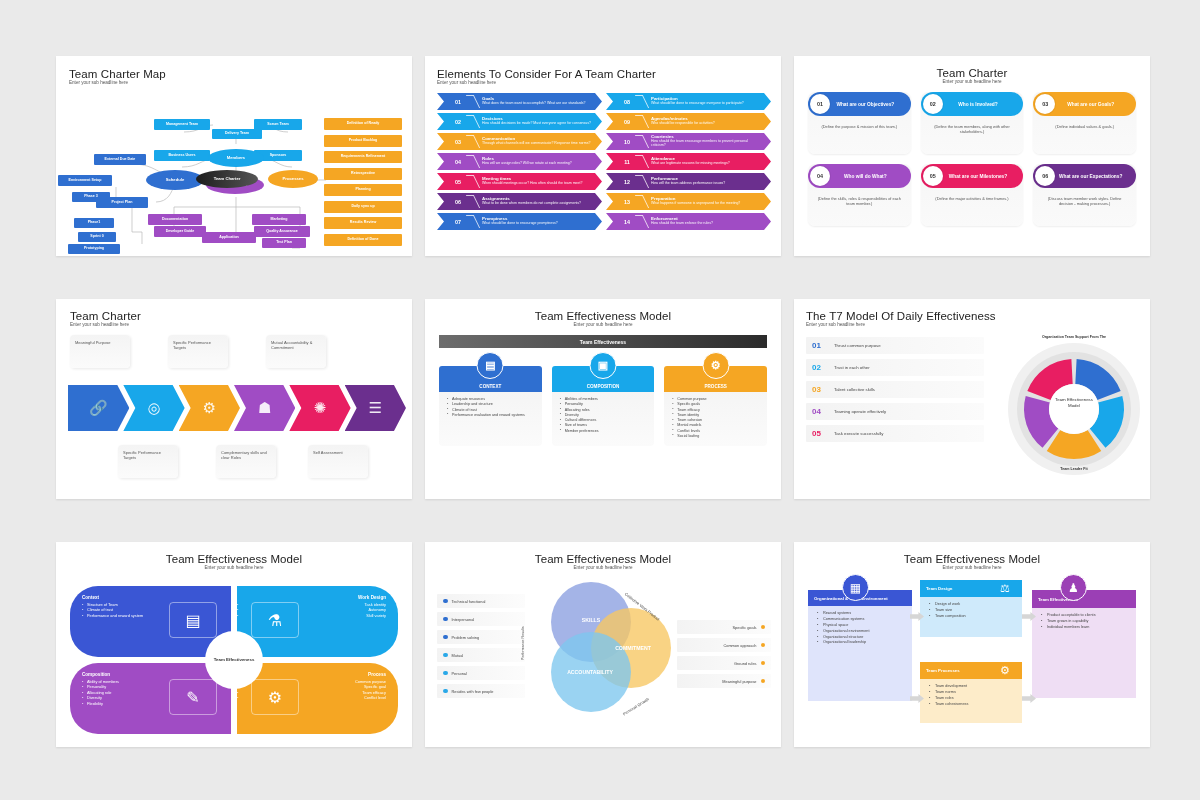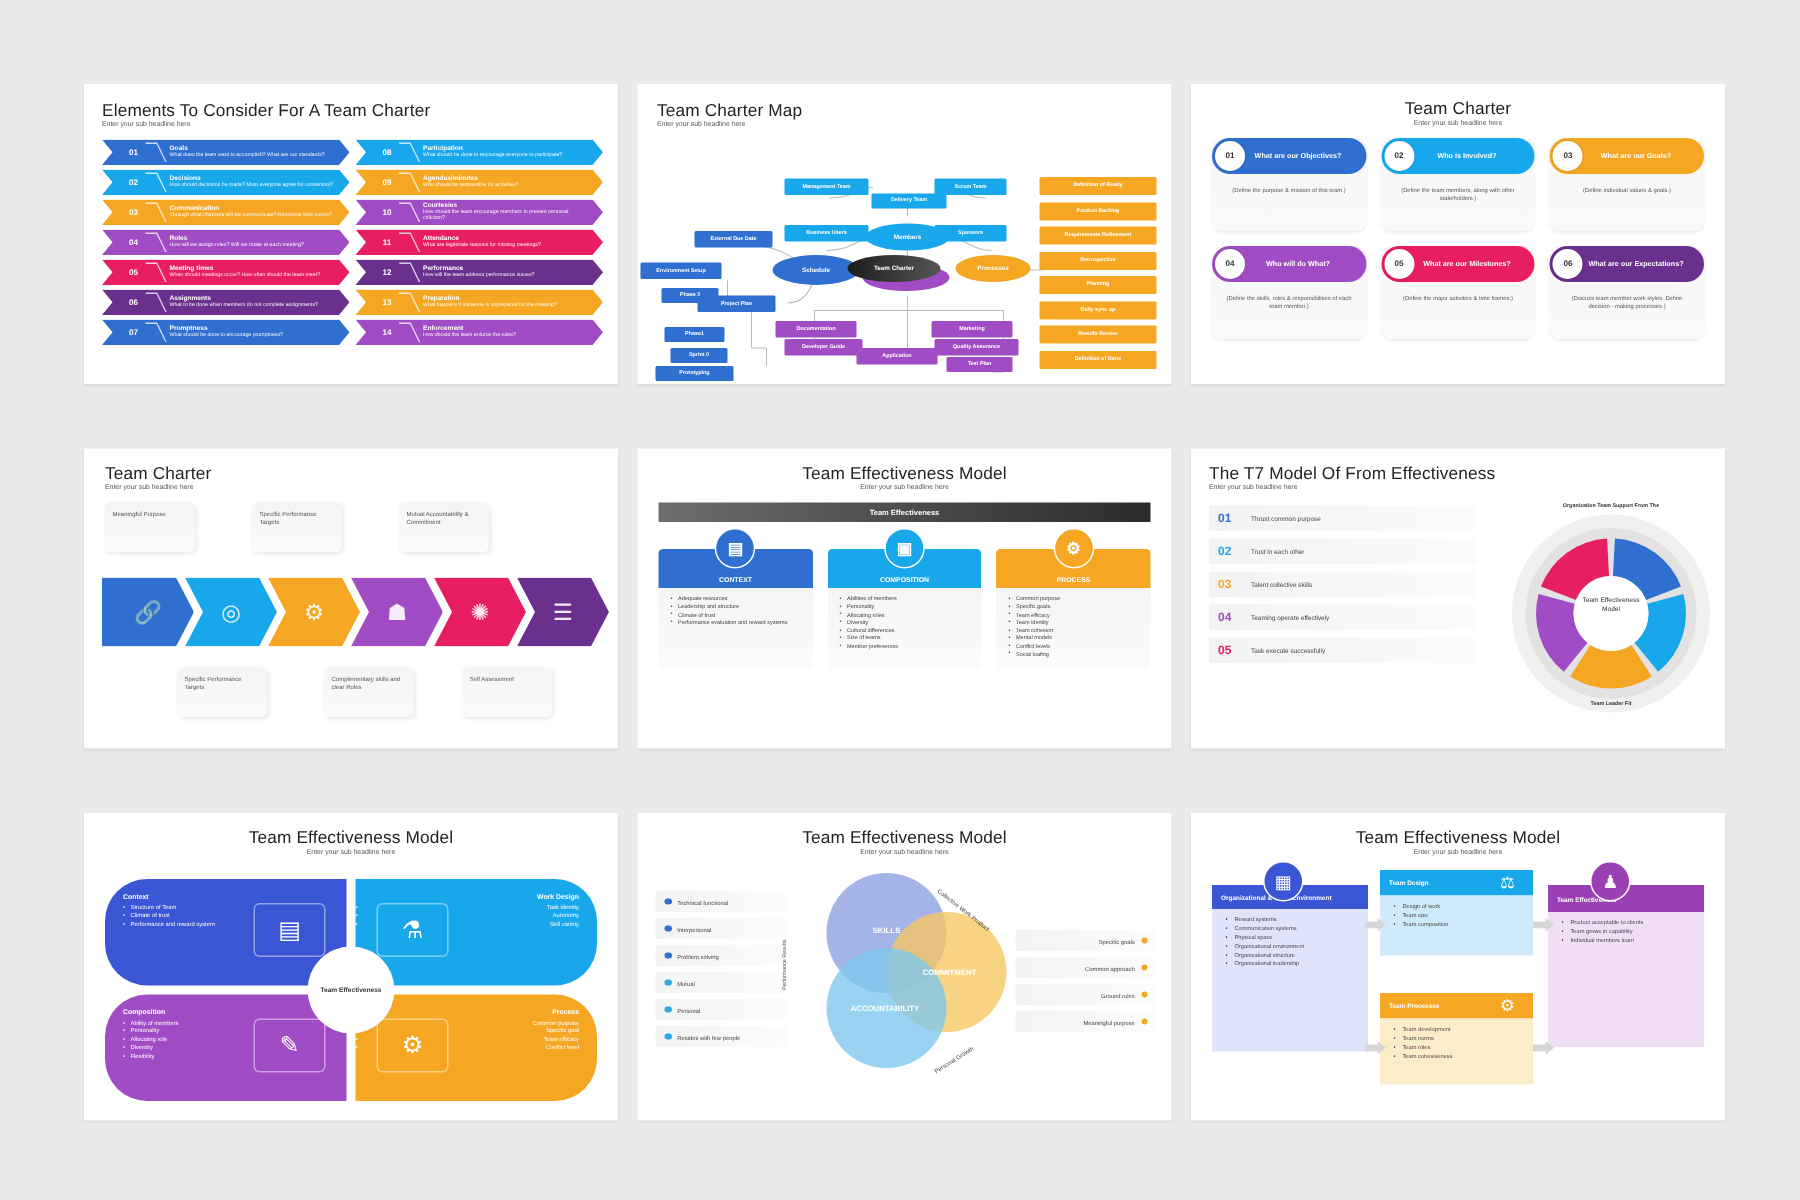--- a/index.html
+++ b/index.html
@@ -161,145 +161,20 @@
   .fhead { color:#fff; font-size:4.3px; font-weight:700; display:flex; align-items:center; padding:0 6px; }
   .fbody li { font-size:3.8px; color:#444; list-style:none; line-height:1.55; position:relative; padding-left:6px; }
   .fbody li:before { content:"•"; position:absolute; left:0; }
   .fcirc { position:absolute; border-radius:50%; border:1.5px solid #fff; display:flex; align-items:center; justify-content:center; }
   .garrow { position:absolute; }
 </style>
 </head>
 <body>
 
 <div class="grid">
-
-  <div class="slide s1">
-    <div class="hdr">
-      <div class="s-title">Elements To Consider For A Team Charter</div>
-      <div class="s-sub">Enter your sub headline here</div>
-    </div>
-    <div class="arrow-cols">
-      <div class="arrow-col" id="s1-left">
-          <div class="arw" style="background: rgb(47, 111, 208);">
-            <div class="num">01</div>
-            <div class="chev"></div>
-            <div class="txt">
-              <span class="t1">Goals</span>
-              <span class="t2">What does the team want to accomplish? What are our standards?</span>
-            </div>
-          </div>
-          <div class="arw" style="background: rgb(24, 167, 234);">
-            <div class="num">02</div>
-            <div class="chev"></div>
-            <div class="txt">
-              <span class="t1">Decisions</span>
-              <span class="t2">How should decisions be made? Must everyone agree for consensus?</span>
-            </div>
-          </div>
-          <div class="arw" style="background: rgb(245, 166, 35);">
-            <div class="num">03</div>
-            <div class="chev"></div>
-            <div class="txt">
-              <span class="t1">Communication</span>
-              <span class="t2">Through what channels will we communicate? Response time norms?</span>
-            </div>
-          </div>
-          <div class="arw" style="background: rgb(160, 76, 196);">
-            <div class="num">04</div>
-            <div class="chev"></div>
-            <div class="txt">
-              <span class="t1">Roles</span>
-              <span class="t2">How will we assign roles? Will we rotate at each meeting?</span>
-            </div>
-          </div>
-          <div class="arw" style="background: rgb(232, 30, 98);">
-            <div class="num">05</div>
-            <div class="chev"></div>
-            <div class="txt">
-              <span class="t1">Meeting times</span>
-              <span class="t2">When should meetings occur? How often should the team meet?</span>
-            </div>
-          </div>
-          <div class="arw" style="background: rgb(107, 47, 142);">
-            <div class="num">06</div>
-            <div class="chev"></div>
-            <div class="txt">
-              <span class="t1">Assignments</span>
-              <span class="t2">What to be done when members do not complete assignments?</span>
-            </div>
-          </div>
-          <div class="arw" style="background: rgb(47, 111, 208);">
-            <div class="num">07</div>
-            <div class="chev"></div>
-            <div class="txt">
-              <span class="t1">Promptness</span>
-              <span class="t2">What should be done to encourage promptness?</span>
-            </div>
-          </div>
-        </div>
-      <div class="arrow-col" id="s1-right">
-          <div class="arw" style="background: rgb(24, 167, 234);">
-            <div class="num">08</div>
-            <div class="chev"></div>
-            <div class="txt">
-              <span class="t1">Participation</span>
-              <span class="t2">What should be done to encourage everyone to participate?</span>
-            </div>
-          </div>
-          <div class="arw" style="background: rgb(245, 166, 35);">
-            <div class="num">09</div>
-            <div class="chev"></div>
-            <div class="txt">
-              <span class="t1">Agendas/minutes</span>
-              <span class="t2">Who should be responsible for activities?</span>
-            </div>
-          </div>
-          <div class="arw" style="background: rgb(160, 76, 196);">
-            <div class="num">10</div>
-            <div class="chev"></div>
-            <div class="txt">
-              <span class="t1">Courtesies</span>
-              <span class="t2">How should the team encourage members to prevent personal criticism?</span>
-            </div>
-          </div>
-          <div class="arw" style="background: rgb(232, 30, 98);">
-            <div class="num">11</div>
-            <div class="chev"></div>
-            <div class="txt">
-              <span class="t1">Attendance</span>
-              <span class="t2">What are legitimate reasons for missing meetings?</span>
-            </div>
-          </div>
-          <div class="arw" style="background: rgb(107, 47, 142);">
-            <div class="num">12</div>
-            <div class="chev"></div>
-            <div class="txt">
-              <span class="t1">Performance</span>
-              <span class="t2">How will the team address performance issues?</span>
-            </div>
-          </div>
-          <div class="arw" style="background: rgb(245, 166, 35);">
-            <div class="num">13</div>
-            <div class="chev"></div>
-            <div class="txt">
-              <span class="t1">Preparation</span>
-              <span class="t2">What happens if someone is unprepared for the meeting?</span>
-            </div>
-          </div>
-          <div class="arw" style="background: rgb(160, 76, 196);">
-            <div class="num">14</div>
-            <div class="chev"></div>
-            <div class="txt">
-              <span class="t1">Enforcement</span>
-              <span class="t2">How should the team enforce the rules?</span>
-            </div>
-          </div>
-        </div>
-    </div>
-  </div>
 
   <div class="slide s2">
     <div class="hdr">
       <div class="s-title">Team Charter Map</div>
       <div class="s-sub">Enter your sub headline here</div>
     </div>
     <div class="mapwrap" id="s2-map">
       <svg class="lines" viewBox="0 0 356 164">
         <g fill="none" stroke="#b9b9b9" stroke-width="0.7">
           <path d="M128,40 C145,40 145,33 157,33"></path>
@@ -350,20 +225,145 @@
         <div class="node nrect" style="left: 268px; top: 42.5px; width: 78px; height: 12px; background: rgb(245, 166, 35);">Product Backlog</div>
         <div class="node nrect" style="left: 268px; top: 59px; width: 78px; height: 12px; background: rgb(245, 166, 35);">Requirements Refinement</div>
         <div class="node nrect" style="left: 268px; top: 75.5px; width: 78px; height: 12px; background: rgb(245, 166, 35);">Retrospective</div>
         <div class="node nrect" style="left: 268px; top: 92px; width: 78px; height: 12px; background: rgb(245, 166, 35);">Planning</div>
         <div class="node nrect" style="left: 268px; top: 108.5px; width: 78px; height: 12px; background: rgb(245, 166, 35);">Daily sync up</div>
         <div class="node nrect" style="left: 268px; top: 125px; width: 78px; height: 12px; background: rgb(245, 166, 35);">Results Review</div>
         <div class="node nrect" style="left: 268px; top: 141.5px; width: 78px; height: 12px; background: rgb(245, 166, 35);">Definition of Done</div>
       </div>
   </div>
 
+  <div class="slide s1">
+    <div class="hdr">
+      <div class="s-title">Elements To Consider For A Team Charter</div>
+      <div class="s-sub">Enter your sub headline here</div>
+    </div>
+    <div class="arrow-cols">
+      <div class="arrow-col" id="s1-left">
+          <div class="arw" style="background: rgb(47, 111, 208);">
+            <div class="num">01</div>
+            <div class="chev"></div>
+            <div class="txt">
+              <span class="t1">Goals</span>
+              <span class="t2">What does the team want to accomplish? What are our standards?</span>
+            </div>
+          </div>
+          <div class="arw" style="background: rgb(24, 167, 234);">
+            <div class="num">02</div>
+            <div class="chev"></div>
+            <div class="txt">
+              <span class="t1">Decisions</span>
+              <span class="t2">How should decisions be made? Must everyone agree for consensus?</span>
+            </div>
+          </div>
+          <div class="arw" style="background: rgb(245, 166, 35);">
+            <div class="num">03</div>
+            <div class="chev"></div>
+            <div class="txt">
+              <span class="t1">Communication</span>
+              <span class="t2">Through what channels will we communicate? Response time norms?</span>
+            </div>
+          </div>
+          <div class="arw" style="background: rgb(160, 76, 196);">
+            <div class="num">04</div>
+            <div class="chev"></div>
+            <div class="txt">
+              <span class="t1">Roles</span>
+              <span class="t2">How will we assign roles? Will we rotate at each meeting?</span>
+            </div>
+          </div>
+          <div class="arw" style="background: rgb(232, 30, 98);">
+            <div class="num">05</div>
+            <div class="chev"></div>
+            <div class="txt">
+              <span class="t1">Meeting times</span>
+              <span class="t2">When should meetings occur? How often should the team meet?</span>
+            </div>
+          </div>
+          <div class="arw" style="background: rgb(107, 47, 142);">
+            <div class="num">06</div>
+            <div class="chev"></div>
+            <div class="txt">
+              <span class="t1">Assignments</span>
+              <span class="t2">What to be done when members do not complete assignments?</span>
+            </div>
+          </div>
+          <div class="arw" style="background: rgb(47, 111, 208);">
+            <div class="num">07</div>
+            <div class="chev"></div>
+            <div class="txt">
+              <span class="t1">Promptness</span>
+              <span class="t2">What should be done to encourage promptness?</span>
+            </div>
+          </div>
+        </div>
+      <div class="arrow-col" id="s1-right">
+          <div class="arw" style="background: rgb(24, 167, 234);">
+            <div class="num">08</div>
+            <div class="chev"></div>
+            <div class="txt">
+              <span class="t1">Participation</span>
+              <span class="t2">What should be done to encourage everyone to participate?</span>
+            </div>
+          </div>
+          <div class="arw" style="background: rgb(245, 166, 35);">
+            <div class="num">09</div>
+            <div class="chev"></div>
+            <div class="txt">
+              <span class="t1">Agendas/minutes</span>
+              <span class="t2">Who should be responsible for activities?</span>
+            </div>
+          </div>
+          <div class="arw" style="background: rgb(160, 76, 196);">
+            <div class="num">10</div>
+            <div class="chev"></div>
+            <div class="txt">
+              <span class="t1">Courtesies</span>
+              <span class="t2">How should the team encourage members to prevent personal criticism?</span>
+            </div>
+          </div>
+          <div class="arw" style="background: rgb(232, 30, 98);">
+            <div class="num">11</div>
+            <div class="chev"></div>
+            <div class="txt">
+              <span class="t1">Attendance</span>
+              <span class="t2">What are legitimate reasons for missing meetings?</span>
+            </div>
+          </div>
+          <div class="arw" style="background: rgb(107, 47, 142);">
+            <div class="num">12</div>
+            <div class="chev"></div>
+            <div class="txt">
+              <span class="t1">Performance</span>
+              <span class="t2">How will the team address performance issues?</span>
+            </div>
+          </div>
+          <div class="arw" style="background: rgb(245, 166, 35);">
+            <div class="num">13</div>
+            <div class="chev"></div>
+            <div class="txt">
+              <span class="t1">Preparation</span>
+              <span class="t2">What happens if someone is unprepared for the meeting?</span>
+            </div>
+          </div>
+          <div class="arw" style="background: rgb(160, 76, 196);">
+            <div class="num">14</div>
+            <div class="chev"></div>
+            <div class="txt">
+              <span class="t1">Enforcement</span>
+              <span class="t2">How should the team enforce the rules?</span>
+            </div>
+          </div>
+        </div>
+    </div>
+  </div>
+
   <div class="slide s3">
     <div class="hdr center">
       <div class="s-title">Team Charter</div>
       <div class="s-sub">Enter your sub headline here</div>
     </div>
     <div class="cards" id="s3-cards">
         <div class="card">
           <div class="pill" style="background: rgb(47, 111, 208);">
             <div class="badge">01</div>
             <div class="plabel">What are our Objectives?</div>
@@ -497,21 +497,21 @@
             <li>Mental models</li>
             <li>Conflict levels</li>
             <li>Social loafing</li>
           </ul>
         </div>
       </div>
   </div>
 
   <div class="slide s6">
     <div class="hdr">
-      <div class="s-title">The T7 Model Of From Effectiveness</div>
+      <div class="s-title">The T7 Model Of Daily Effectiveness</div>
       <div class="s-sub">Enter your sub headline here</div>
     </div>
     <div class="t7rows" id="s6-rows">
         <div class="t7row">
           <div class="n" style="color: rgb(47, 111, 208);">01</div>
           <div class="l">Thrust common purpose</div>
         </div>
         <div class="t7row">
           <div class="n" style="color: rgb(24, 167, 234);">02</div>
           <div class="l">Trust in each other</div>

